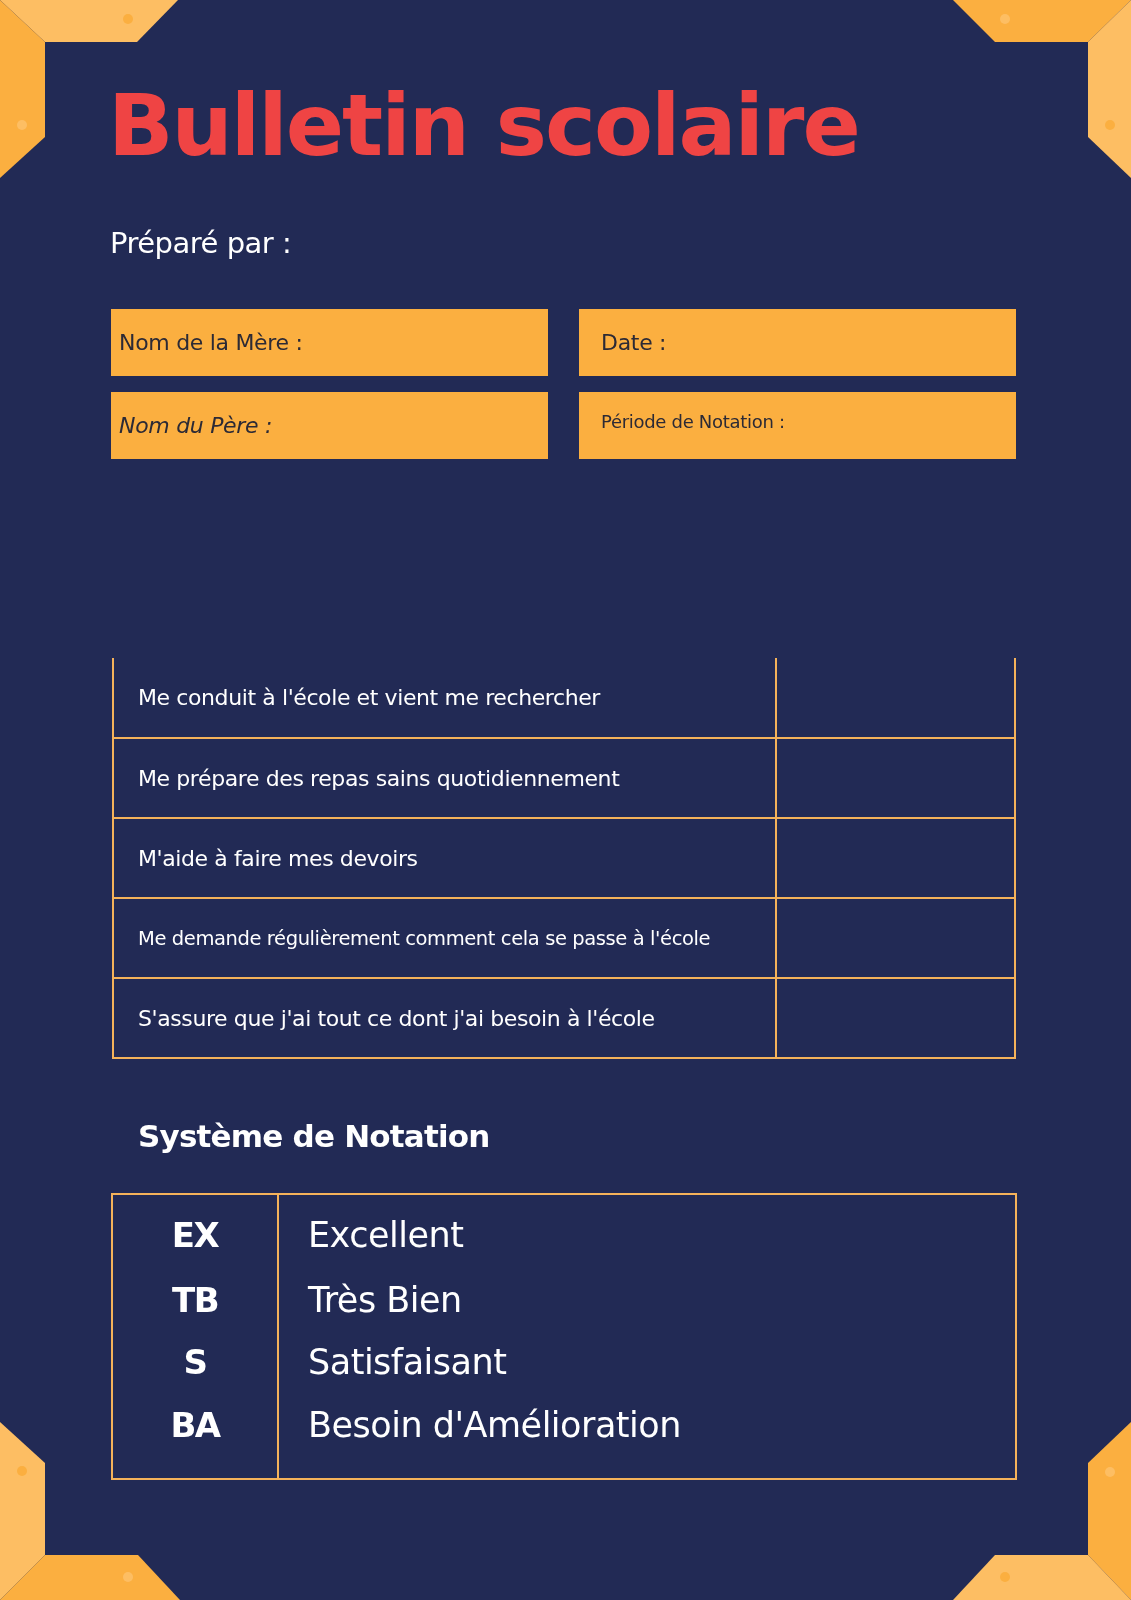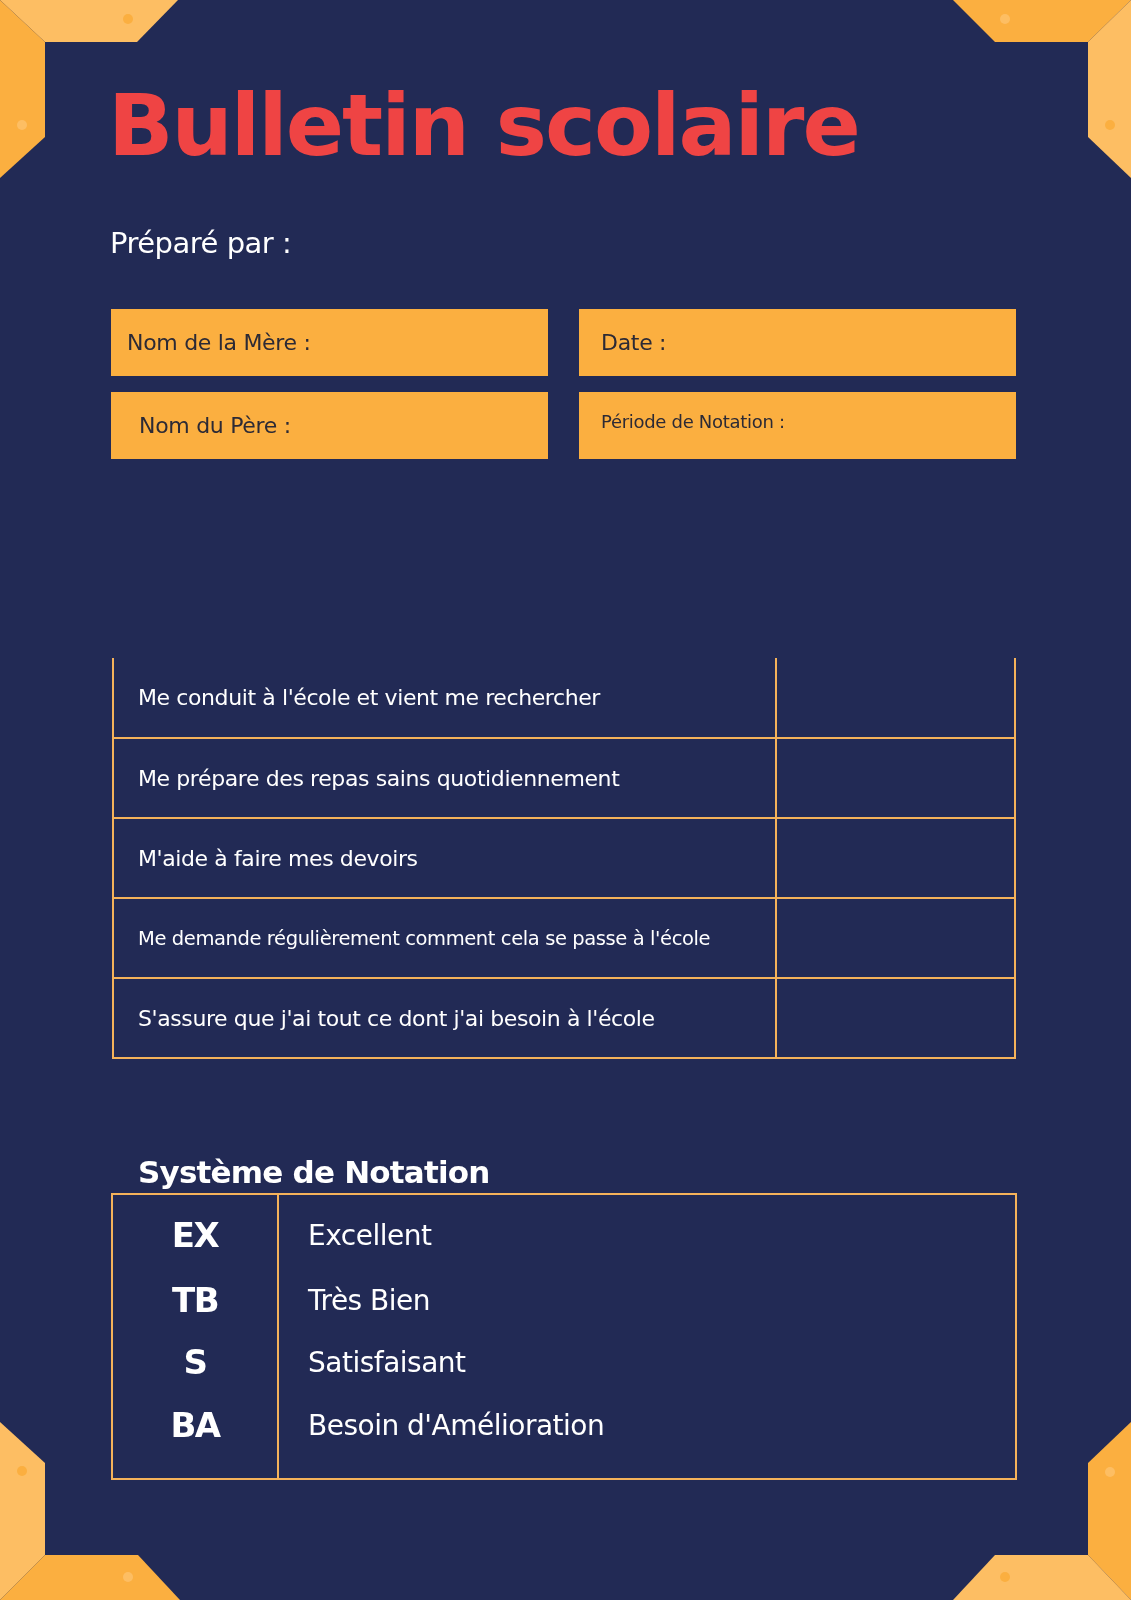--- a/index.html
+++ b/index.html
@@ -5,43 +5,43 @@
   html, body { margin: 0; padding: 0; }
   body { width: 1131px; height: 1600px; background: #222A55; position: relative; overflow: hidden; font-family: "Liberation Sans", sans-serif; }
   .page { position: absolute; left: 0; top: 0; width: 1131px; height: 1600px; background: #222A55; }
   .corner-svg { position: absolute; left: 0; top: 0; width: 1131px; height: 1600px; pointer-events: none; }
 
   .title { position: absolute; left: 108px; top: 78px; margin: 0; color: #ef4444; font-family: "DejaVu Sans", sans-serif; font-weight: bold; font-size: 86px; letter-spacing: -2px; line-height: 1.1; }
   .prepared { position: absolute; left: 110px; top: 226px; color: #FFFFFF; font-size: 29px; font-family: "DejaVu Sans", sans-serif; letter-spacing: -0.5px; }
 
   .field { position: absolute; background: #FBAF40; color: #2C2A35; box-sizing: border-box; font-family: "DejaVu Sans", sans-serif; display: flex; align-items: center; }
   .field span { letter-spacing: -0.3px; }
-  .f-mere { left: 111px; top: 309px; width: 437px; height: 67px; padding-left: 16px; font-size: 22px; }
-  .f-pere { left: 111px; top: 392px; width: 437px; height: 67px; padding-left: 28px; font-size: 22px; }
+  .f-mere { left: 111px; top: 309px; width: 437px; height: 67px; padding-left: 8px; font-size: 22px; }
+  .f-pere { left: 111px; top: 392px; width: 437px; height: 67px; padding-left: 8px; font-size: 22px; font-style: italic; }
   .f-date { left: 579px; top: 309px; width: 437px; height: 67px; padding-left: 22px; font-size: 22px; }
   .f-periode { left: 579px; top: 392px; width: 437px; height: 67px; padding-left: 22px; font-size: 18px; align-items: flex-start; padding-top: 19px; }
 
   .q-header { position: absolute; left: 111px; top: 486px; width: 906px; height: 172px; background: #FBAF40; color: #2C2A35; font-family: "DejaVu Sans", sans-serif; }
   .q-text { position: absolute; left: 27px; top: 52px; font-size: 28px; line-height: 39px; letter-spacing: -0.5px; }
   .q-remarks { position: absolute; right: 26px; top: 64px; font-size: 26px; letter-spacing: -0.3px; }
 
   .tasks { position: absolute; left: 112px; top: 658px; width: 904px; border-collapse: collapse; }
   .tasks td { border: 2px solid #F5B25A; height: 80px; padding: 0; box-sizing: border-box; color: #FFFFFF; font-family: "DejaVu Sans", sans-serif; vertical-align: middle; }
   .tasks td.task { width: 664px; padding-left: 24px; font-size: 22px; letter-spacing: -0.4px; }
   .tasks td.task.small { font-size: 19.5px; }
   .tasks td.rem { width: 240px; }
   .tasks tr:first-child td { border-top: none; }
 
-  .notation-title { position: absolute; left: 138px; top: 1118px; color: #FFFFFF; font-weight: bold; font-size: 31px; font-family: "DejaVu Sans", sans-serif; letter-spacing: -0.8px; margin-top: 36px; }
+  .notation-title { position: absolute; left: 138px; top: 1118px; color: #FFFFFF; font-weight: bold; font-size: 31px; font-family: "DejaVu Sans", sans-serif; letter-spacing: -0.8px; }
 
   .legend { position: absolute; left: 111px; top: 1193px; width: 906px; height: 287px; border: 2px solid #F5B25A; box-sizing: border-box; }
   .legend .divider { position: absolute; left: 164px; top: 0; bottom: 0; width: 2px; background: #F5B25A; }
   .legend .row { position: absolute; left: 0; width: 100%; height: 60px; display: flex; align-items: center; }
   .legend .code { width: 164px; text-align: center; color: #FFFFFF; font-weight: bold; font-size: 34px; font-family: "DejaVu Sans", sans-serif; letter-spacing: -1.5px; }
-  .legend .desc { position: absolute; left: 195px; color: #FFFFFF; font-size: 28px; font-family: "DejaVu Sans", sans-serif; letter-spacing: -0.5px; }
+  .legend .desc { position: absolute; left: 195px; color: #FFFFFF; font-size: 35px; font-family: "DejaVu Sans", sans-serif; letter-spacing: -0.5px; }
 </style>
 </head>
 <body>
 
 <div class="page">
 
   <svg class="corner-svg" viewBox="0 0 1131 1600" xmlns="http://www.w3.org/2000/svg">
 
     <g>
       <polygon points="0,0 178,0 137,42 45,42" fill="#FDBE63"></polygon>

